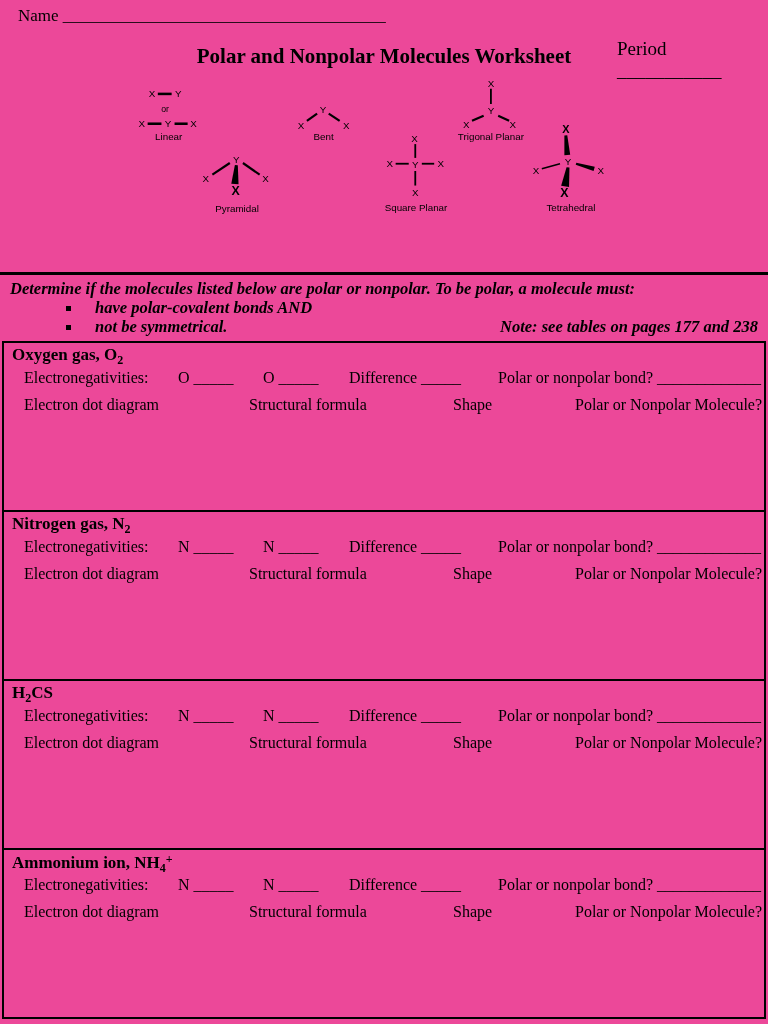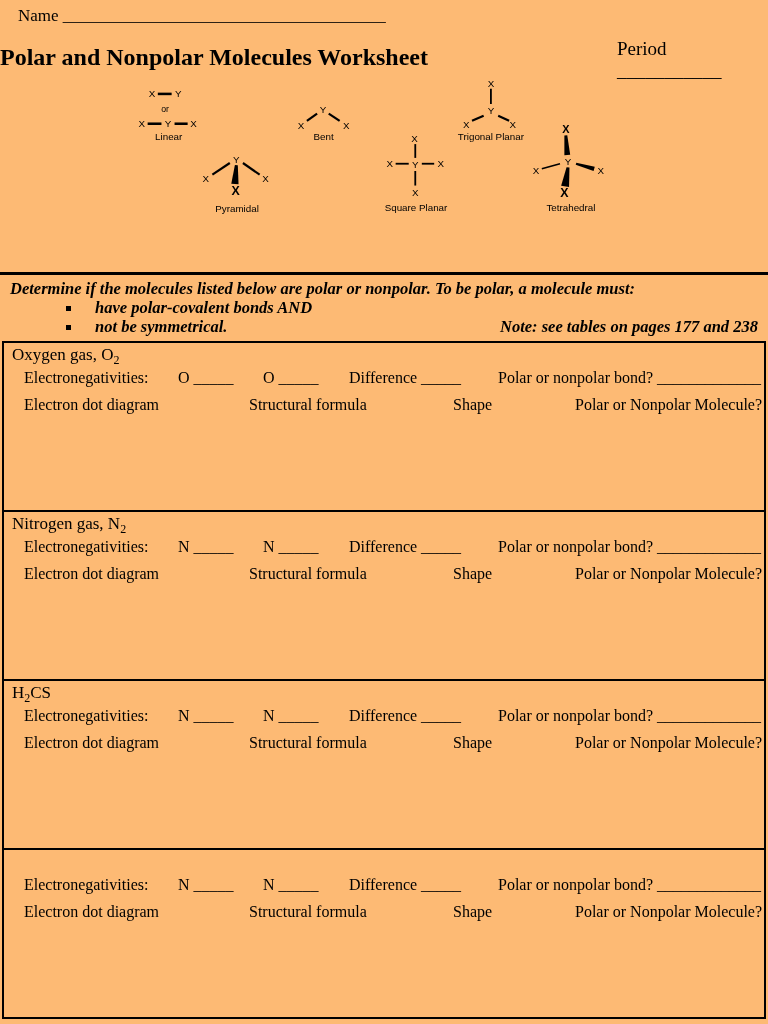--- a/index.html
+++ b/index.html
@@ -1,48 +1,48 @@
 <!DOCTYPE html>
 <html><head>
 <meta charset="utf-8">
 <style>
   html,body{margin:0;padding:0;}
   body{width:768px;height:1024px;background:#fff;color:#000;
        font-family:"Liberation Serif",serif;}
-  .page{position:relative;width:768px;height:1024px;overflow:hidden;background:#fdba74;}
+  .page{position:relative;width:768px;height:1024px;overflow:hidden;background:#ec4899;}
 
   
   .hdr-name{position:absolute;left:18px;top:6px;font-size:17px;}
   .hdr-period{position:absolute;left:617px;top:6px;font-size:19px;margin-top:32px;}
   .blank{letter-spacing:0;}
 
   
-  .ws-title{position:absolute;top:44px;left:0;width:768px;text-align:left;
-            font-size:24px;font-weight:bold;}
+  .ws-title{position:absolute;top:44px;left:0;width:768px;text-align:center;
+            font-size:21px;font-weight:bold;}
 
   
   #diagram-svg{position:absolute;left:0;top:75px;}
 
   
   .top-rule{position:absolute;left:0;top:272px;width:768px;height:3px;background:#000;}
 
   
   .instr{position:absolute;left:10px;top:279px;width:748px;
          font-size:16.5px;font-style:italic;font-weight:bold;line-height:19px;}
   .instr-row{position:relative;height:19px;white-space:nowrap;}
   .bullet-sq{display:inline-block;width:5px;height:5px;background:#000;
              margin:0 24px 2px 56px;}
   .note{position:absolute;right:0;top:0;font-weight:bold;font-size:16.5px;font-style:italic;}
 
   
   .sections{position:absolute;left:2px;top:341px;width:760px;height:674px;
             border:2px solid #000;display:flex;flex-direction:column;}
   .section{position:relative;flex:1 1 0;border-bottom:2px solid #000;}
   .section:last-child{border-bottom:none;}
-  .sec-title{position:absolute;left:8px;top:2px;font-size:17px;font-weight:normal;white-space:nowrap;}
+  .sec-title{position:absolute;left:8px;top:2px;font-size:17px;font-weight:bold;white-space:nowrap;}
   .sec-title .sub{font-size:12px;vertical-align:-4px;}
   .sec-title .sup{font-size:12px;vertical-align:5px;}
   .sec-l2,.sec-l3{position:absolute;left:12px;top:26px;width:100%;height:20px;font-size:16px;}
   .sec-l3{top:53px;}
   .l2-label{position:absolute;left:8px;white-space:nowrap;}
   .l2-sym1{position:absolute;left:162px;white-space:nowrap;}
   .l2-sym2{position:absolute;left:247px;white-space:nowrap;}
   .l2-diff{position:absolute;left:333px;white-space:nowrap;}
   .l2-bond{position:absolute;left:482px;white-space:nowrap;}
   .c1{position:absolute;left:8px;white-space:nowrap;}
@@ -184,20 +184,21 @@
     </div>
     <div class="sec-l3">
       <span class="c1">Electron dot diagram</span>
       <span class="c2">Structural formula</span>
       <span class="c3">Shape</span>
       <span class="c4">Polar or Nonpolar Molecule?</span>
     </div>
   </div>
 
   <div class="section">
+    <div class="sec-title"><span>Ammonium ion, NH</span><span class="sub">4</span><span class="sup">+</span></div>
     <div class="sec-l2">
       <span class="l2-label">Electronegativities:</span>
       <span class="l2-sym1">N _____</span>
       <span class="l2-sym2">N _____</span>
       <span class="l2-diff">Difference _____</span>
       <span class="l2-bond">Polar or nonpolar bond? _____________</span>
     </div>
     <div class="sec-l3">
       <span class="c1">Electron dot diagram</span>
       <span class="c2">Structural formula</span>

